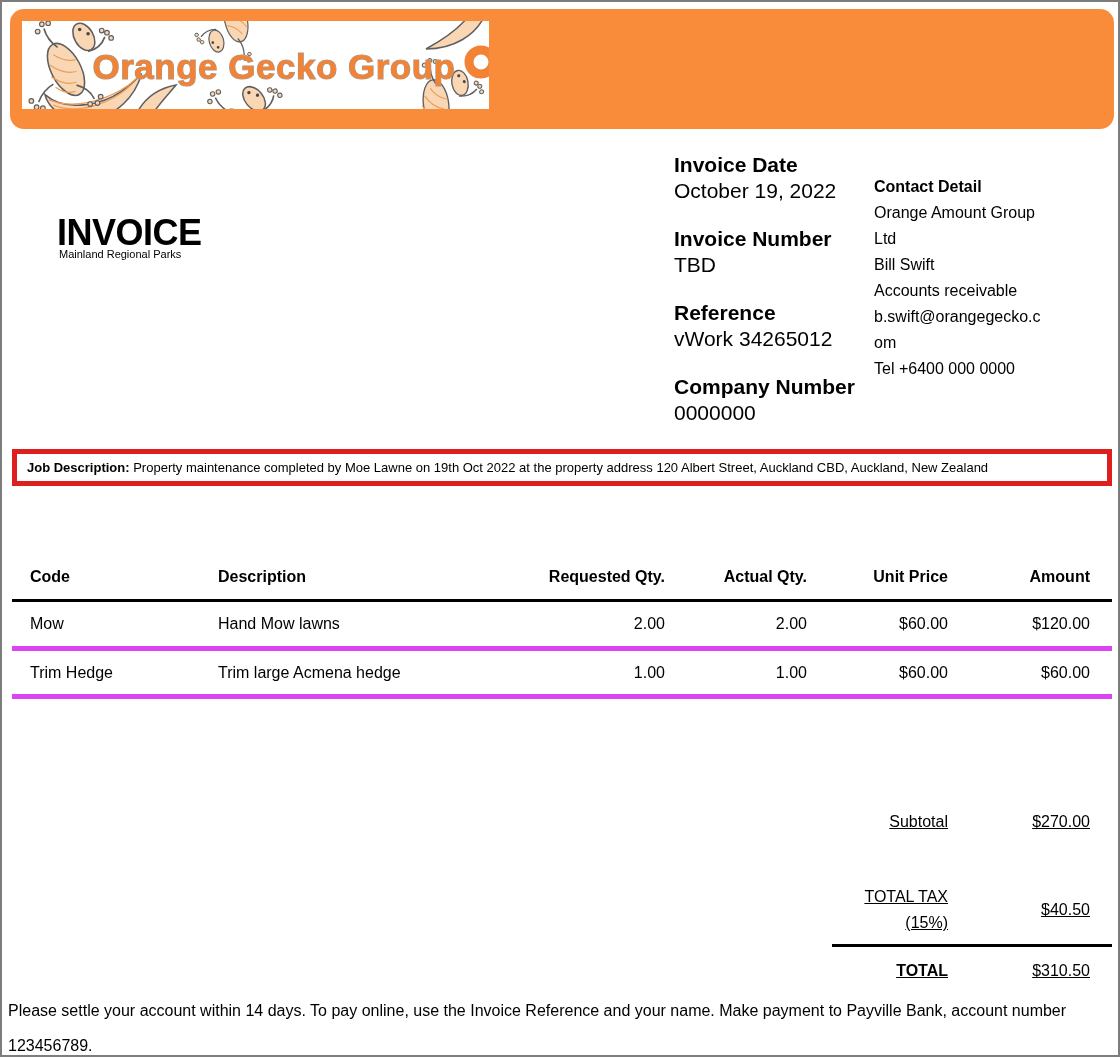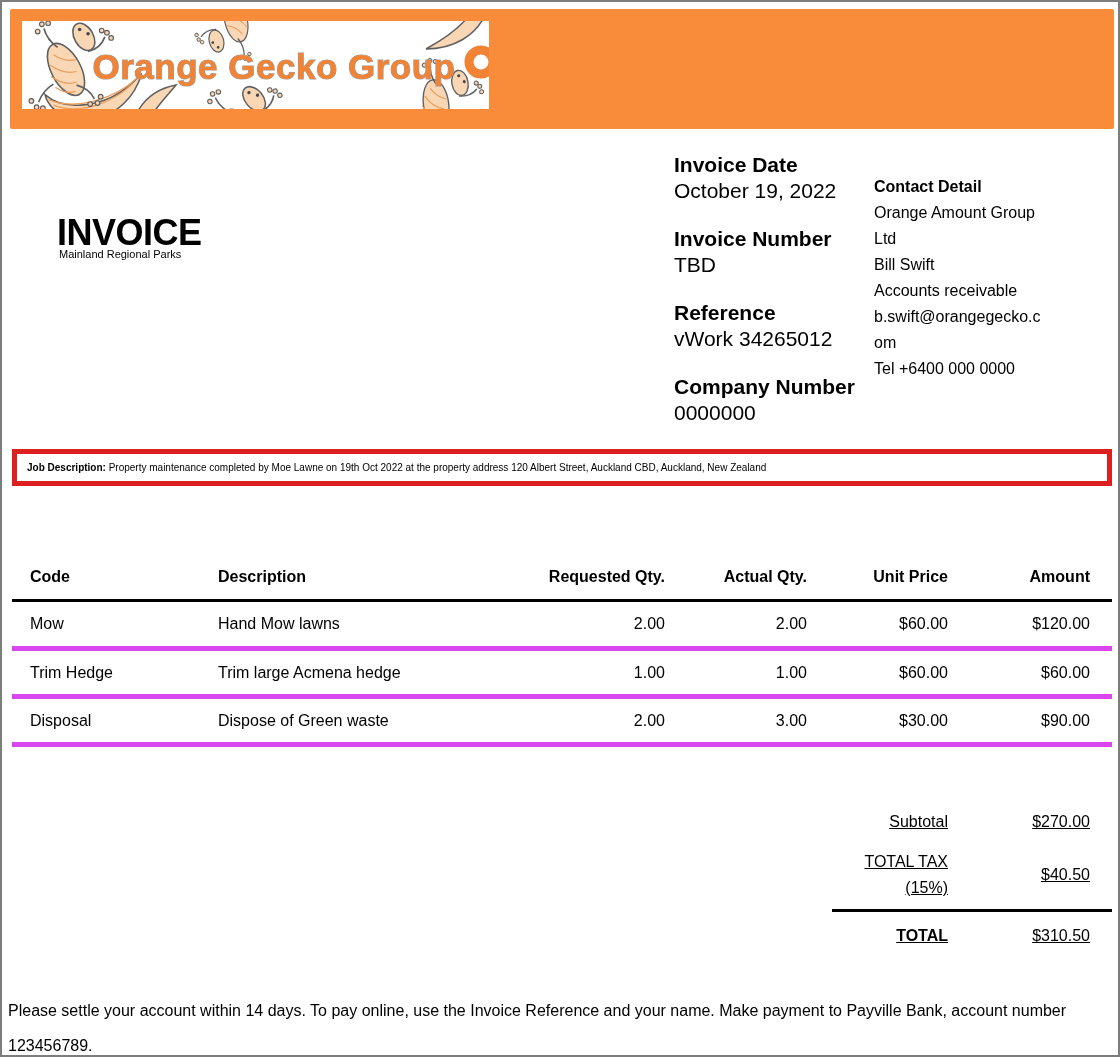--- a/index.html
+++ b/index.html
@@ -14,21 +14,21 @@
     border: 2px solid #7d7d7d;
     overflow: hidden;
   }
 
   
   .banner {
     position: absolute;
     left: 8px; top: 7px;
     width: 1104px; height: 120px;
     background: var(--banner-orange, #F98C3B);
-    border-radius: 2px;
+    border-radius: 14px;
   }
   .logo-box {
     position: absolute;
     left: 12px; top: 12px;
     width: 467px; height: 88px;
     background: #ffffff;
     overflow: hidden;
   }
   .logo-box svg { display: block; }
   .logo-text {
@@ -71,21 +71,21 @@
   }
   .contact-heading { font-weight: bold; }
   .contact-line { overflow-wrap: break-word; word-break: break-word; }
   .contact-line.email { word-break: break-all; }
 
   
   .job-box {
     position: absolute; left: 10px; top: 447px; width: 1100px;
     border: 5px solid var(--highlight-red, #DE1F1F);
     padding: 0 10px;
-    font-size: 10px; line-height: 27px;
+    font-size: 13px; line-height: 27px;
   }
   .job-label { font-weight: bold; }
 
   
   .items-table {
     position: absolute; left: 10px; top: 556px; width: 1100px;
     border-collapse: collapse; table-layout: fixed;
     font-size: 16px;
   }
   .items-table th {
@@ -105,21 +105,21 @@
   
   .totals {
     position: absolute; left: 10px; top: 794px; width: 1100px;
     font-size: 16px;
     text-decoration: underline;
   }
   .totals-row { display: flex; align-items: center; }
   .totals-label { width: 936px; text-align: right; line-height: 26px; }
   .totals-value { flex: 1; text-align: right; padding-right: 22px; line-height: 26px; }
   .row-subtotal { margin-top: 13px; }
-  .row-tax { margin-top: 14px; }
+  .row-tax { margin-top: 49px; }
   .total-rule {
     margin-top: 8px; margin-left: 820px; width: 280px;
     border-top: 3px solid #000;
   }
   .row-total { padding-top: 11px; }
   .row-total .totals-label { font-weight: bold; }
 
   
   .footer-note {
     position: absolute; left: 6px; top: 991px; width: 1106px;
@@ -244,28 +244,20 @@
         <td class="r c6">$120.00</td>
       </tr>
       <tr>
         <td class="l c1">Trim Hedge</td>
         <td class="l">Trim large Acmena hedge</td>
         <td class="r">1.00</td>
         <td class="r">1.00</td>
         <td class="r">$60.00</td>
         <td class="r c6">$60.00</td>
       </tr>
-      <tr>
-        <td class="l c1">Disposal</td>
-        <td class="l">Dispose of Green waste</td>
-        <td class="r">2.00</td>
-        <td class="r">3.00</td>
-        <td class="r">$30.00</td>
-        <td class="r c6">$90.00</td>
-      </tr>
     </tbody>
   </table>
 
   <div class="totals">
     <div class="totals-row row-subtotal">
       <div class="totals-label">Subtotal</div>
       <div class="totals-value">$270.00</div>
     </div>
     <div class="totals-row row-tax">
       <div class="totals-label">

